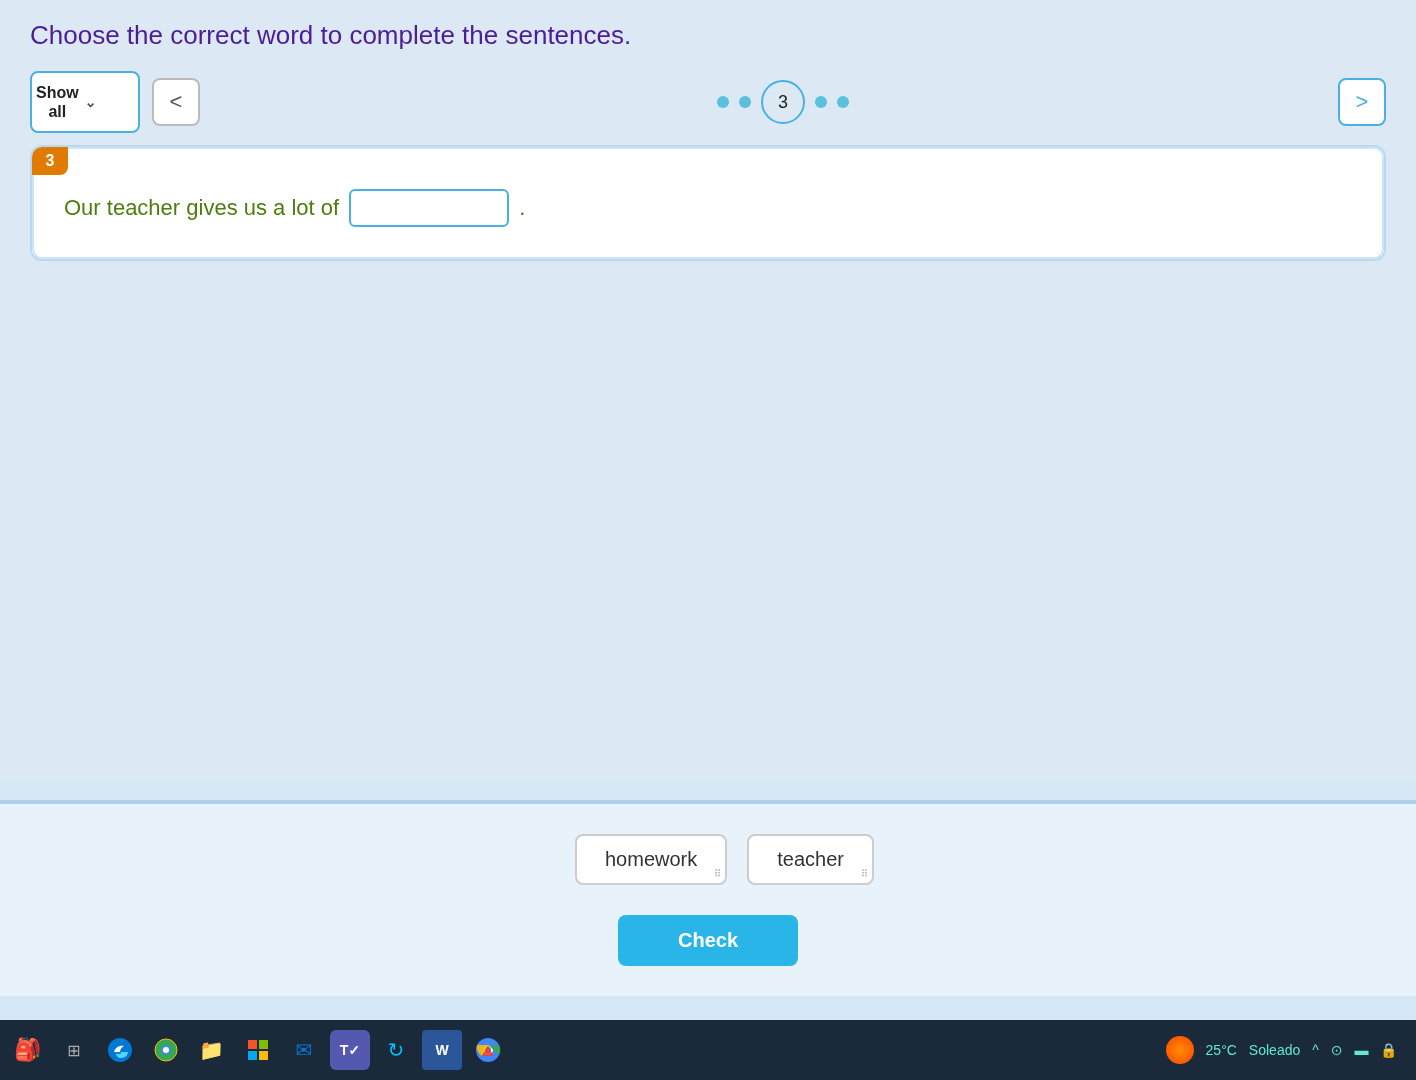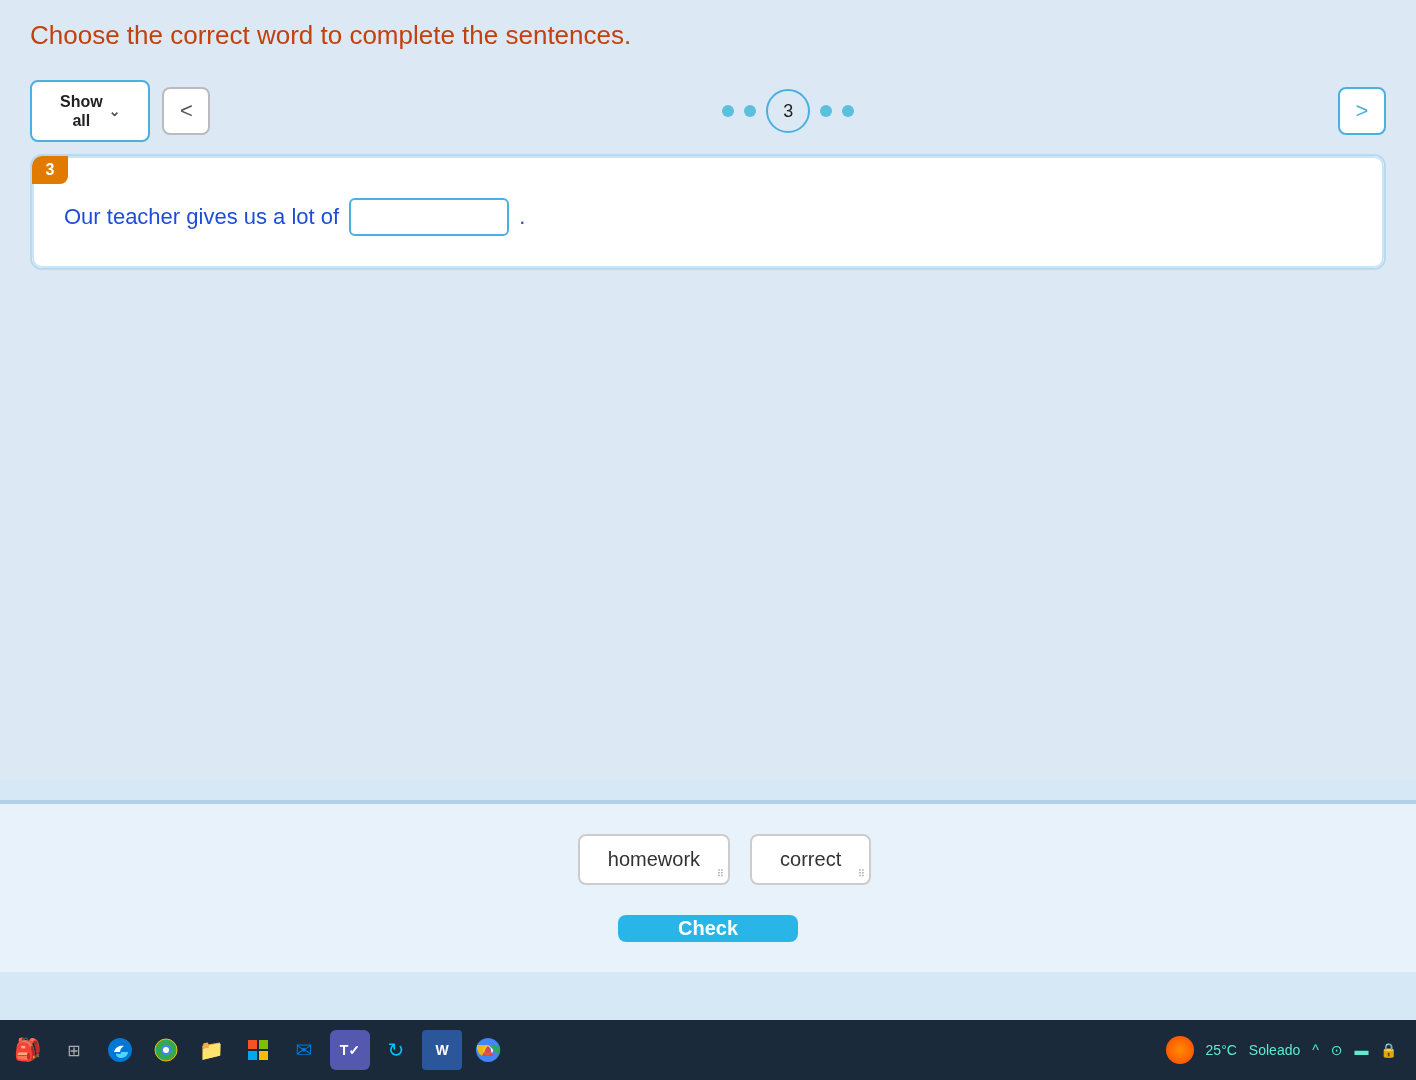--- a/index.html
+++ b/index.html
@@ -15,32 +15,32 @@
     .main-content {
       background: #dce9f5;
       width: 100%;
       height: 780px;
       padding: 20px 30px;
     }
 
     .page-title {
       font-size: 26px;
       font-weight: 400;
-      color: #c2410c;
-      margin-bottom: 29px;
+      color: #4c1d95;
+      margin-bottom: 20px;
     }
 
     .show-all-btn {
       display: flex;
       align-items: center;
       gap: 6px;
       background: white;
       border: 2px solid #4ab0e0;
       border-radius: 8px;
-      padding: 10px 28px;
+      padding: 10px 4px;
       font-size: 16px;
       font-weight: 600;
       color: #222;
       cursor: pointer;
       min-width: 110px;
     }
 
     .show-all-btn .chevron-down {
       font-size: 14px;
       color: #555;
@@ -115,21 +115,21 @@
       width: 36px;
       height: 28px;
       display: flex;
       align-items: center;
       justify-content: center;
       border-radius: 8px 0 8px 0;
     }
 
     .question-text {
       font-size: 22px;
-      color: #1d4ed8;
+      color: #4d7c0f;
       display: flex;
       align-items: center;
       gap: 10px;
       margin-top: 10px;
     }
 
     .answer-box {
       display: inline-block;
       border: 2px solid #4ab0e0;
       border-radius: 6px;
@@ -180,21 +180,21 @@
       bottom: 4px;
       right: 4px;
       font-size: 10px;
       color: #aaa;
     }
 
     .check-btn {
       background: #2ab5e8;
       border: none;
       border-radius: 8px;
-      padding: 2px 60px;
+      padding: 14px 60px;
       font-size: 20px;
       font-weight: 700;
       color: white;
       cursor: pointer;
     }
 
     
     .taskbar {
       position: absolute;
       bottom: 0;
@@ -301,21 +301,21 @@
 </div>
 
 <div class="separator"></div>
 
 <div class="choices-area">
   <div class="word-choices">
     <button class="word-btn">
       <span>homework</span>
     </button>
     <button class="word-btn">
-      <span>correct</span>
+      <span>teacher</span>
     </button>
   </div>
 
   <button class="check-btn">
     <span>Check</span>
   </button>
 </div>
 
 <div class="taskbar">
   <div class="taskbar-left">

